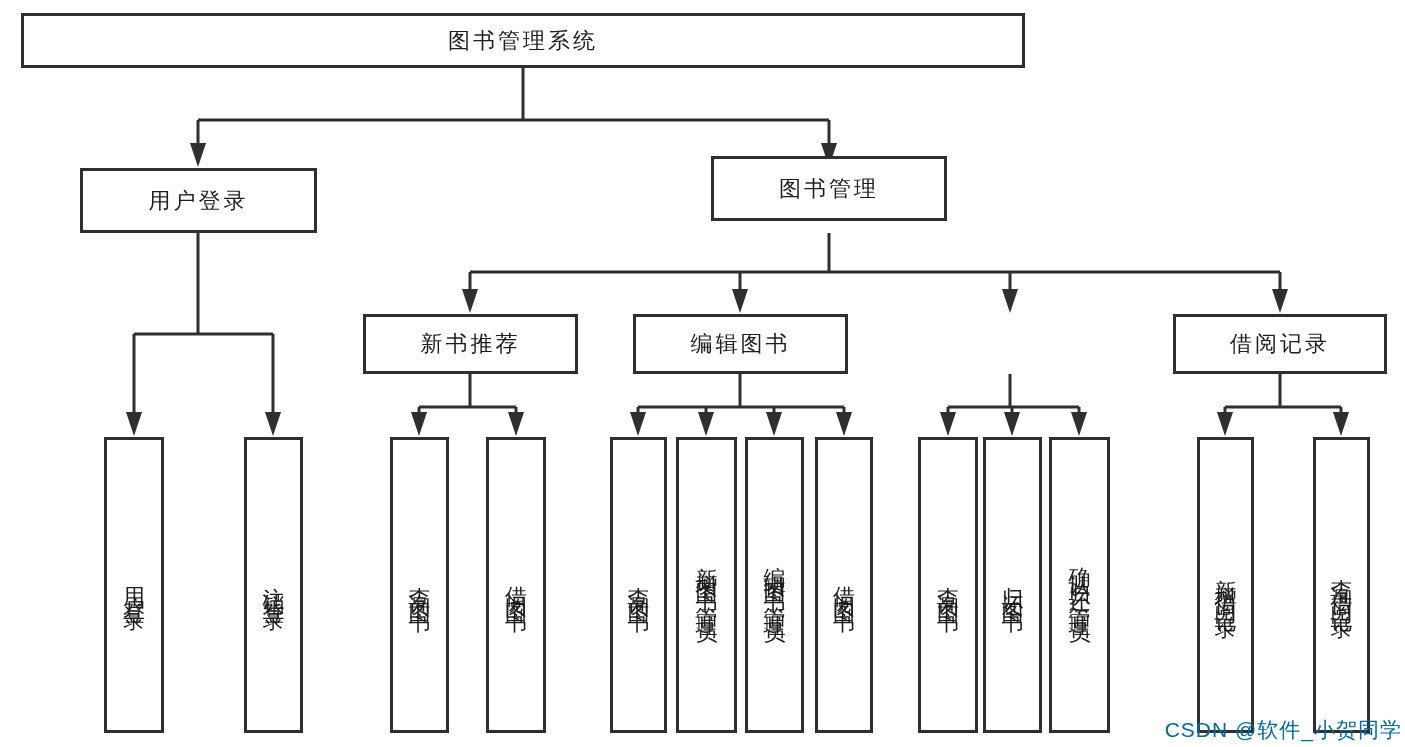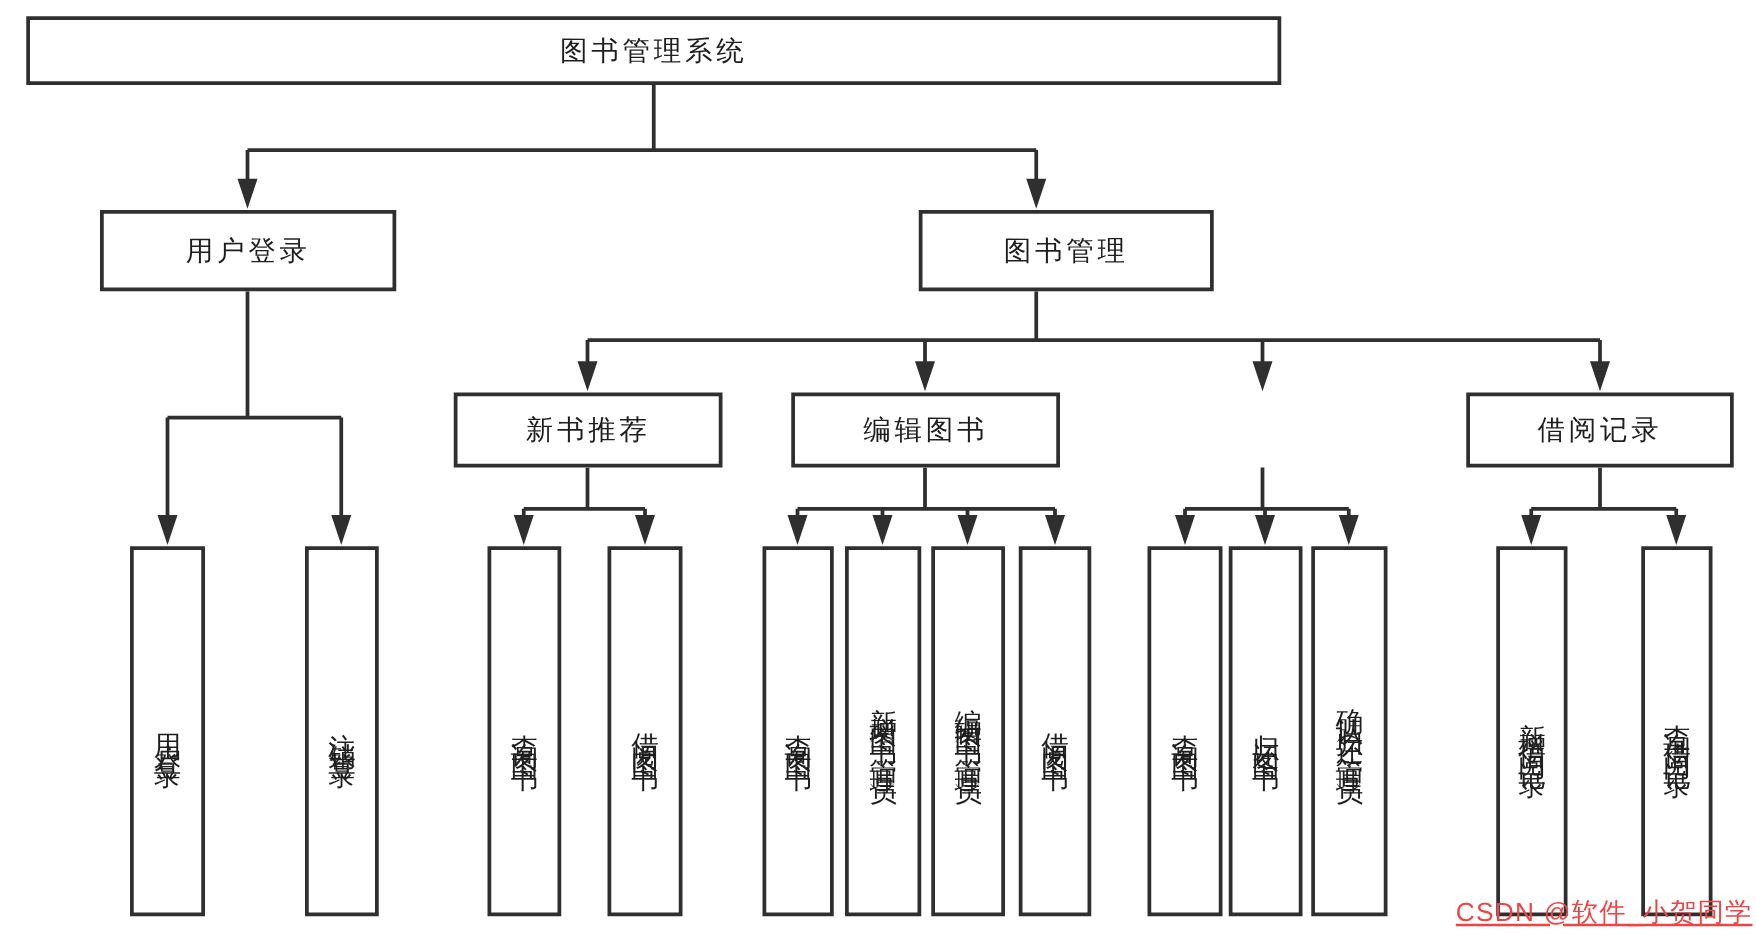--- a/index.html
+++ b/index.html
@@ -42,23 +42,22 @@
     letter-spacing: 8px;
     padding: 4px 0;
   }
   .watermark {
     position: absolute;
     top: 716px;
     right: 3px;
     z-index: 3;
     font-size: 21px;
     letter-spacing: 1px;
-    color: #ef4444;
+    color: #0369a1;
     white-space: nowrap;
-    text-decoration: underline;
   }
 </style>
 </head>
 <body>
 
 <div class="canvas">
 
   <svg class="wires" width="1405" height="747" viewBox="0 0 1405 747">
     <g stroke="#2f2f2f" stroke-width="3" fill="none">
 
@@ -95,21 +94,21 @@
       <polygon points="1004,412 1020,412 1012,436"></polygon>
       <polygon points="1071,412 1087,412 1079,436"></polygon>
       <polygon points="1217,412 1233,412 1225,436"></polygon>
       <polygon points="1333,412 1349,412 1341,436"></polygon>
     </g>
   </svg>
 
   <div class="box" style="left:21px; top:13px; width:1004px; height:55px;">图书管理系统</div>
 
   <div class="box" style="left:80px; top:168px; width:237px; height:65px;">用户登录</div>
-  <div class="box" style="left:711px; top:168px; width:236px; height:65px;margin-left:24px;">图书管理</div>
+  <div class="box" style="left:711px; top:156px; width:236px; height:65px;">图书管理</div>
 
   <div class="box" style="left:363px; top:314px; width:215px; height:60px;">新书推荐</div>
   <div class="box" style="left:633px; top:314px; width:215px; height:60px;">编辑图书</div>
   <div class="box" style="left:1173px; top:314px; width:214px; height:60px;">借阅记录</div>
 
   <div class="box v" style="left:104px; top:437px; width:60px; height:296px;">用户登录</div>
   <div class="box v" style="left:244px; top:437px; width:59px; height:296px;">注销登录</div>
 
   <div class="box v" style="left:390px; top:437px; width:59px; height:296px;">查询图书</div>
   <div class="box v" style="left:486px; top:437px; width:60px; height:296px;">借阅图书</div>

